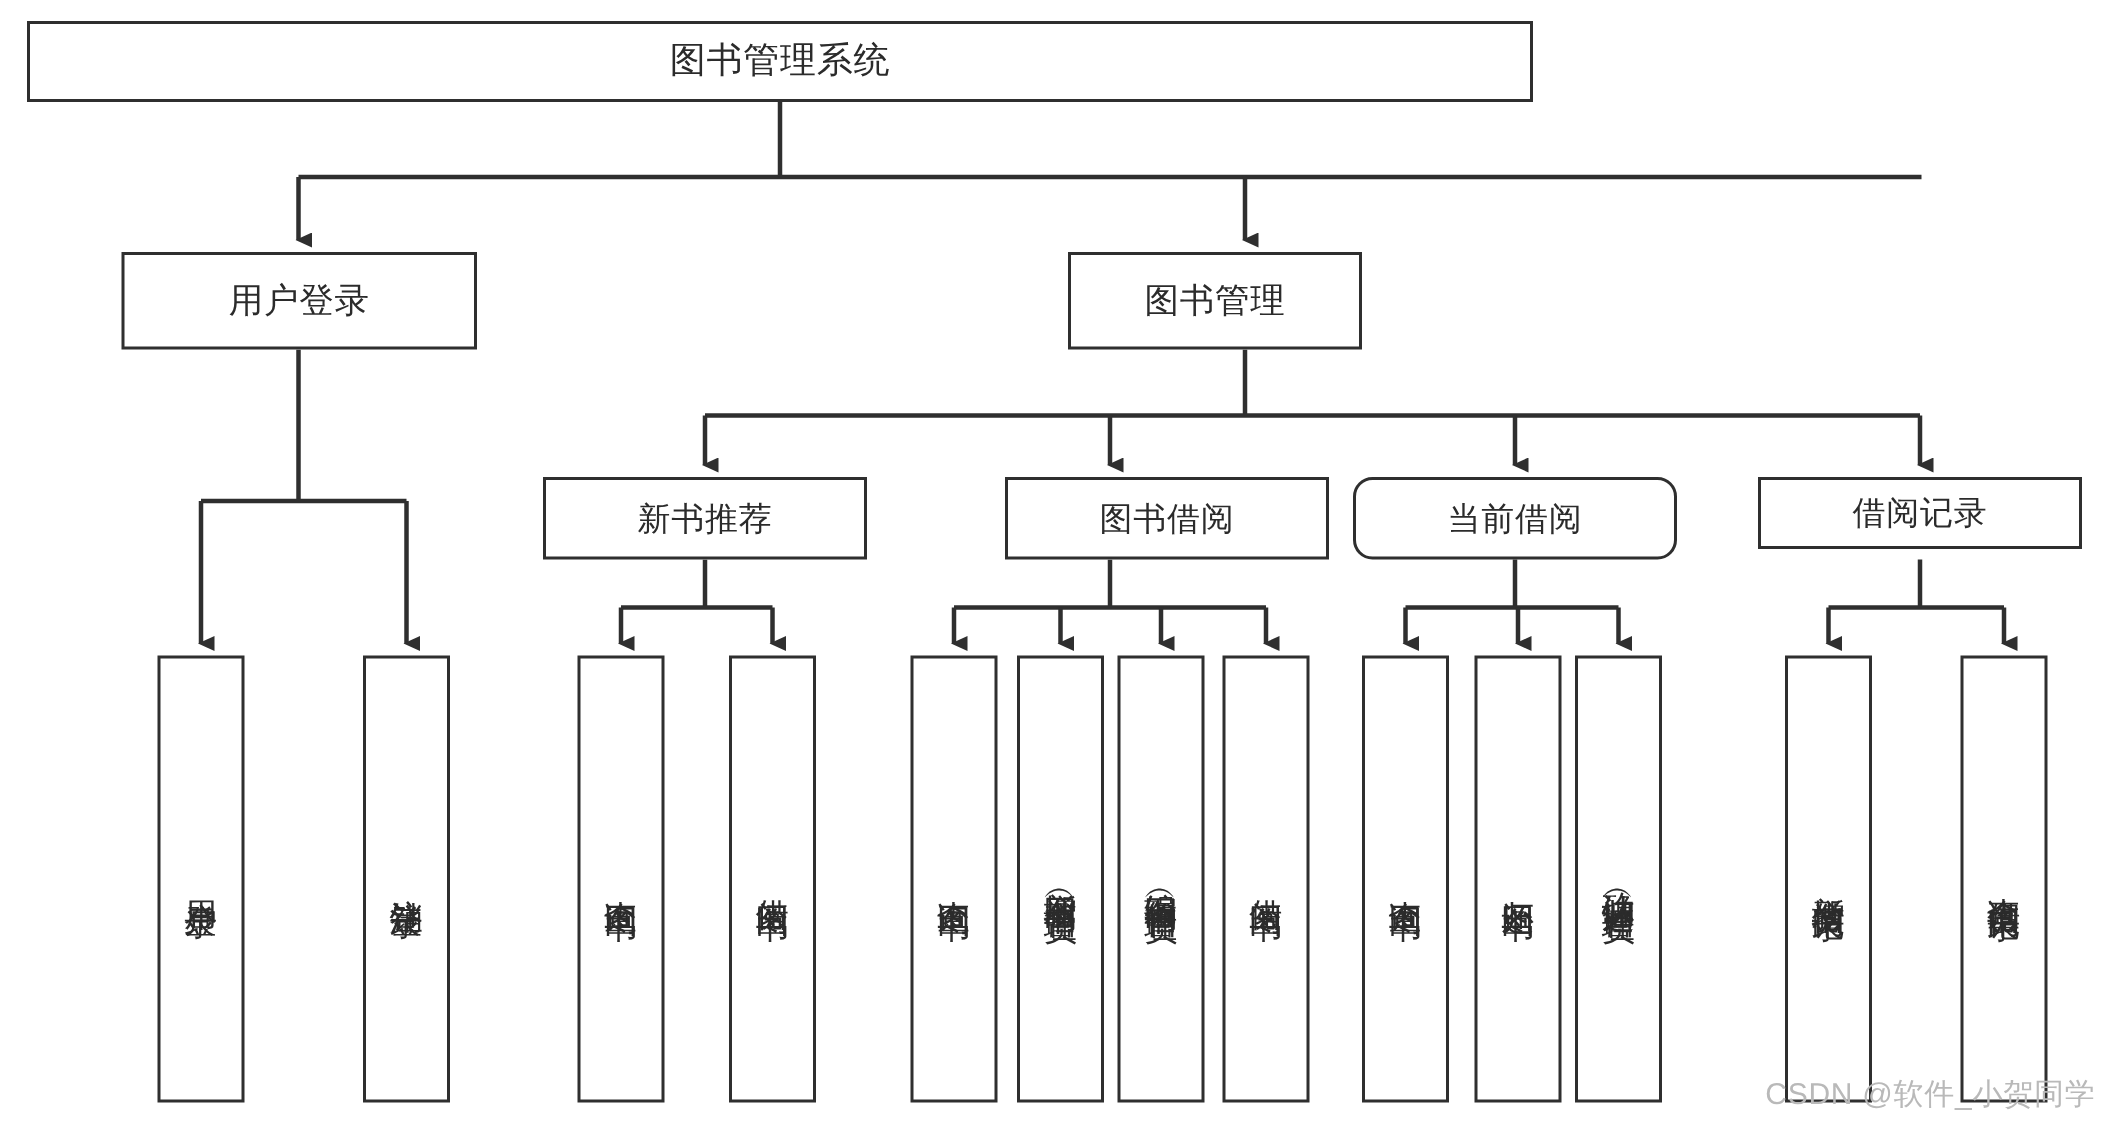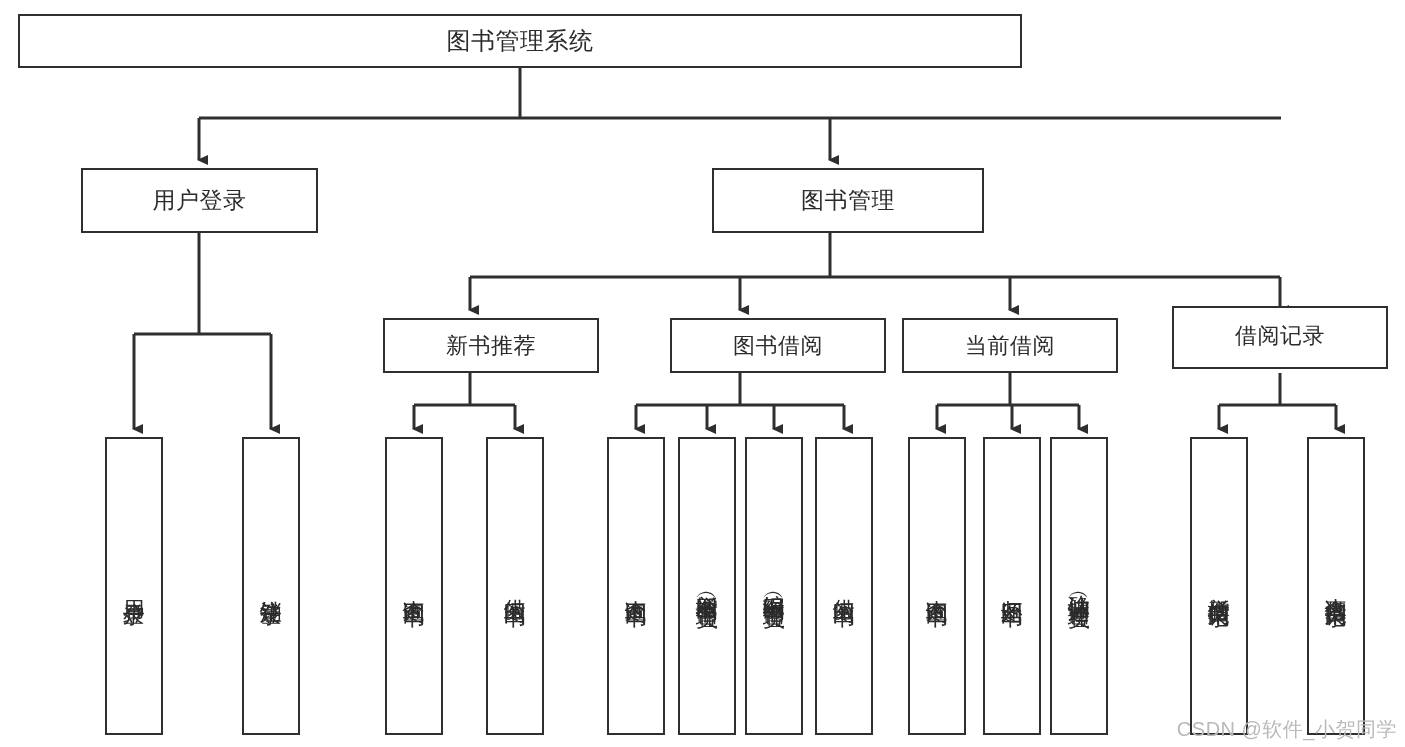--- a/index.html
+++ b/index.html
@@ -122,34 +122,34 @@
     </g>
   </svg>
 
   <div class="node node-root" style="left: 18px; top: 14px; width: 1004px; height: 54px;">
     <span class="lbl">图书管理系统</span>
   </div>
 
   <div class="node node-l2" style="left: 81px; top: 168px; width: 237px; height: 65px;">
     <span class="lbl">用户登录</span>
   </div>
-  <div class="node node-l2" style="left: 712px; top: 168px; width: 272px; height: 65px;">
+  <div class="node node-l2" style="left: 712px; top: 168px; width: 196px; height: 65px;">
     <span class="lbl">图书管理</span>
   </div>
 
-  <div class="node node-l3" style="left: 383px; top: 318px; width: 216px; height: 55px;">
+  <div class="node node-l3" style="left: 362px; top: 318px; width: 216px; height: 55px;">
     <span class="lbl">新书推荐</span>
   </div>
   <div class="node node-l3" style="left: 632px; top: 318px; width: 216px; height: 55px; margin-left: 38px;">
     <span class="lbl">图书借阅</span>
   </div>
-  <div class="node node-l3" style="left: 902px; top: 318px; width: 216px; height: 55px;">
+  <div class="node node-l3" style="left: 902px; top: 318px; width: 216px; height: 55px; border-radius: 13px;">
     <span class="lbl">当前借阅</span>
   </div>
-  <div class="node node-l3" style="left: 1172px; top: 306px; width: 216px; height: 63px; font-family: Liberation Mono, monospace;">
+  <div class="node node-l3" style="left: 1172px; top: 318px; width: 216px; height: 48px;">
     <span class="lbl">借阅记录</span>
   </div>
 
   <div class="node node-leaf" style="left: 105px; top: 437px; width: 58px; height: 298px;">
     <span class="lbl">用户登录</span>
   </div>
   <div class="node node-leaf" style="left: 242px; top: 437px; width: 58px; height: 298px;">
     <span class="lbl">注销登录</span>
   </div>
   <div class="node node-leaf" style="left: 385px; top: 437px; width: 58px; height: 298px;">

